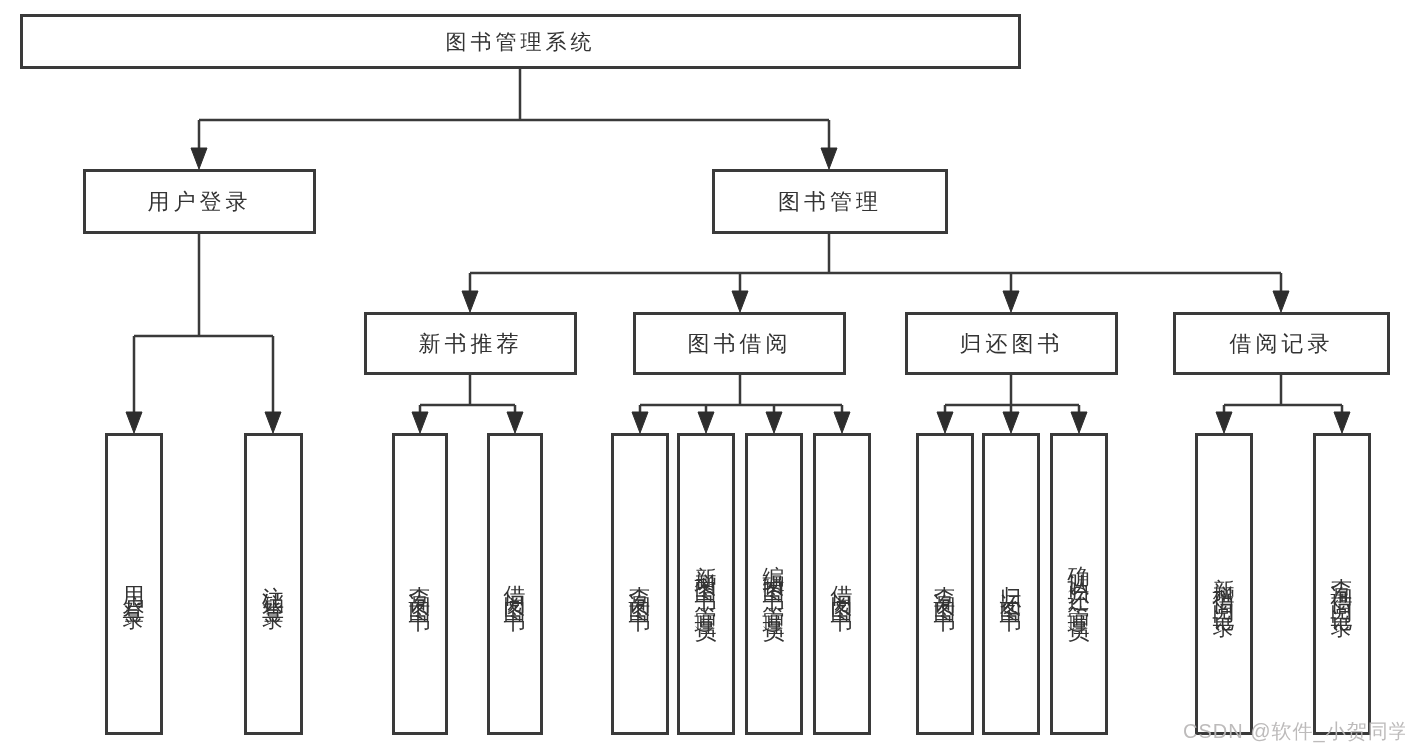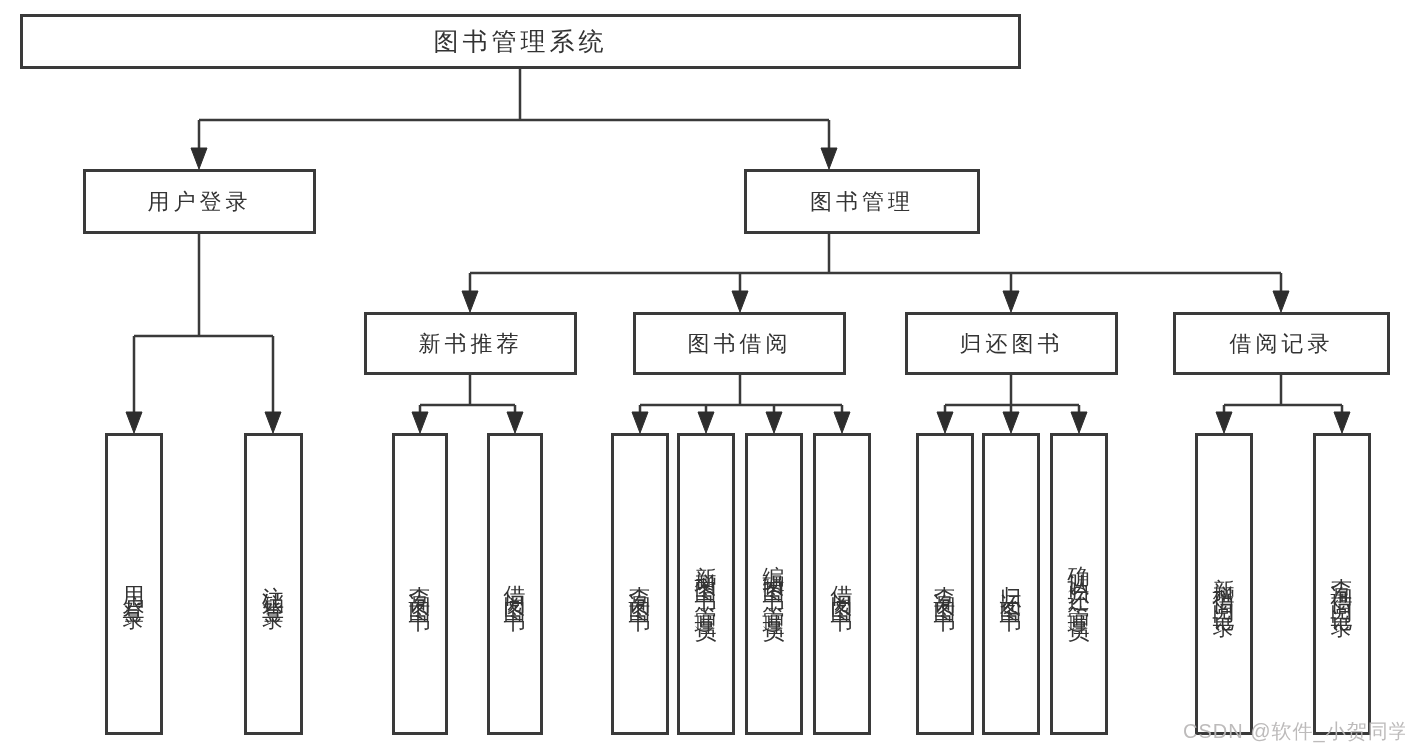--- a/index.html
+++ b/index.html
@@ -32,21 +32,21 @@
     justify-content: center;
     color: #333333;
     z-index: 2;
   }
   .node.h {
     font-size: 22px;
     letter-spacing: 4px;
     white-space: nowrap;
   }
   .node.root-box {
-    font-size: 25px;
+    font-size: 21px;
   }
   .node.v span.vtext {
     writing-mode: vertical-rl;
     text-orientation: mixed;
     font-size: 22px;
     letter-spacing: 8px;
     line-height: 1.05;
     white-space: nowrap;
   }
   .watermark {
@@ -120,21 +120,21 @@
     <g>
       <path d="M1281 375 L1281 405 M1224 405 L1342 405 M1224 405 L1224 413 M1342 405 L1342 413"></path>
       <polygon points="1216,412 1232,412 1224,433"></polygon>
       <polygon points="1334,412 1350,412 1342,433"></polygon>
     </g>
   </svg>
 
   <div class="node h root-box" style="left:20px; top:14px; width:1001px; height:55px;">图书管理系统</div>
 
   <div class="node h" style="left:83px; top:169px; width:233px; height:65px;">用户登录</div>
-  <div class="node h" style="left:712px; top:169px; width:236px; height:65px;margin-left:32px;">图书管理</div>
+  <div class="node h" style="left:712px; top:169px; width:236px; height:65px;">图书管理</div>
 
   <div class="node h" style="left:364px; top:312px; width:213px; height:63px;">新书推荐</div>
   <div class="node h" style="left:633px; top:312px; width:213px; height:63px;">图书借阅</div>
   <div class="node h" style="left:905px; top:312px; width:213px; height:63px;">归还图书</div>
   <div class="node h" style="left:1173px; top:312px; width:217px; height:63px;">借阅记录</div>
 
   <div class="node v" style="left:105px; top:433px; width:58px; height:302px;">
     <span class="vtext">用户登录</span>
   </div>
   <div class="node v" style="left:244px; top:433px; width:59px; height:302px;">

